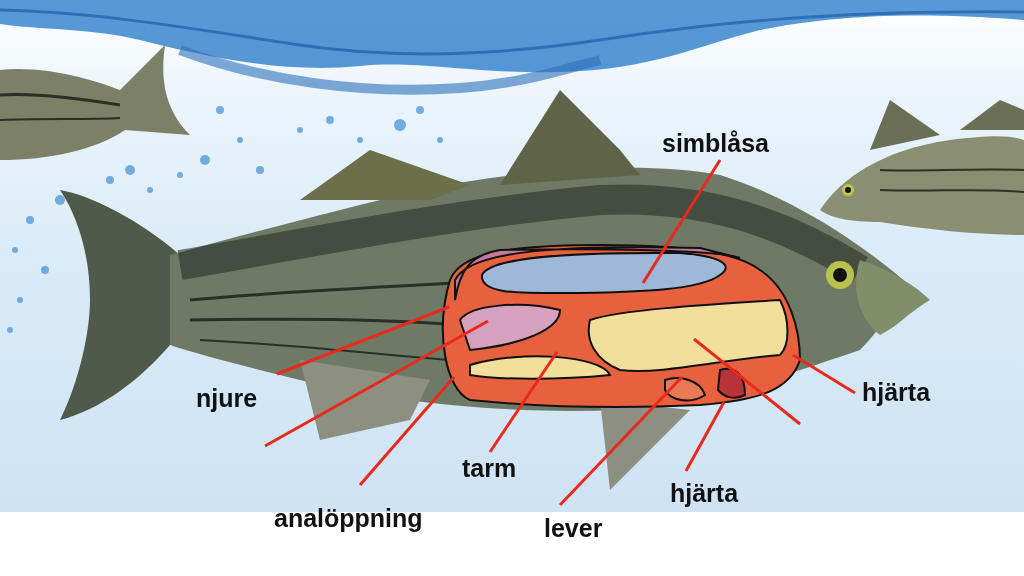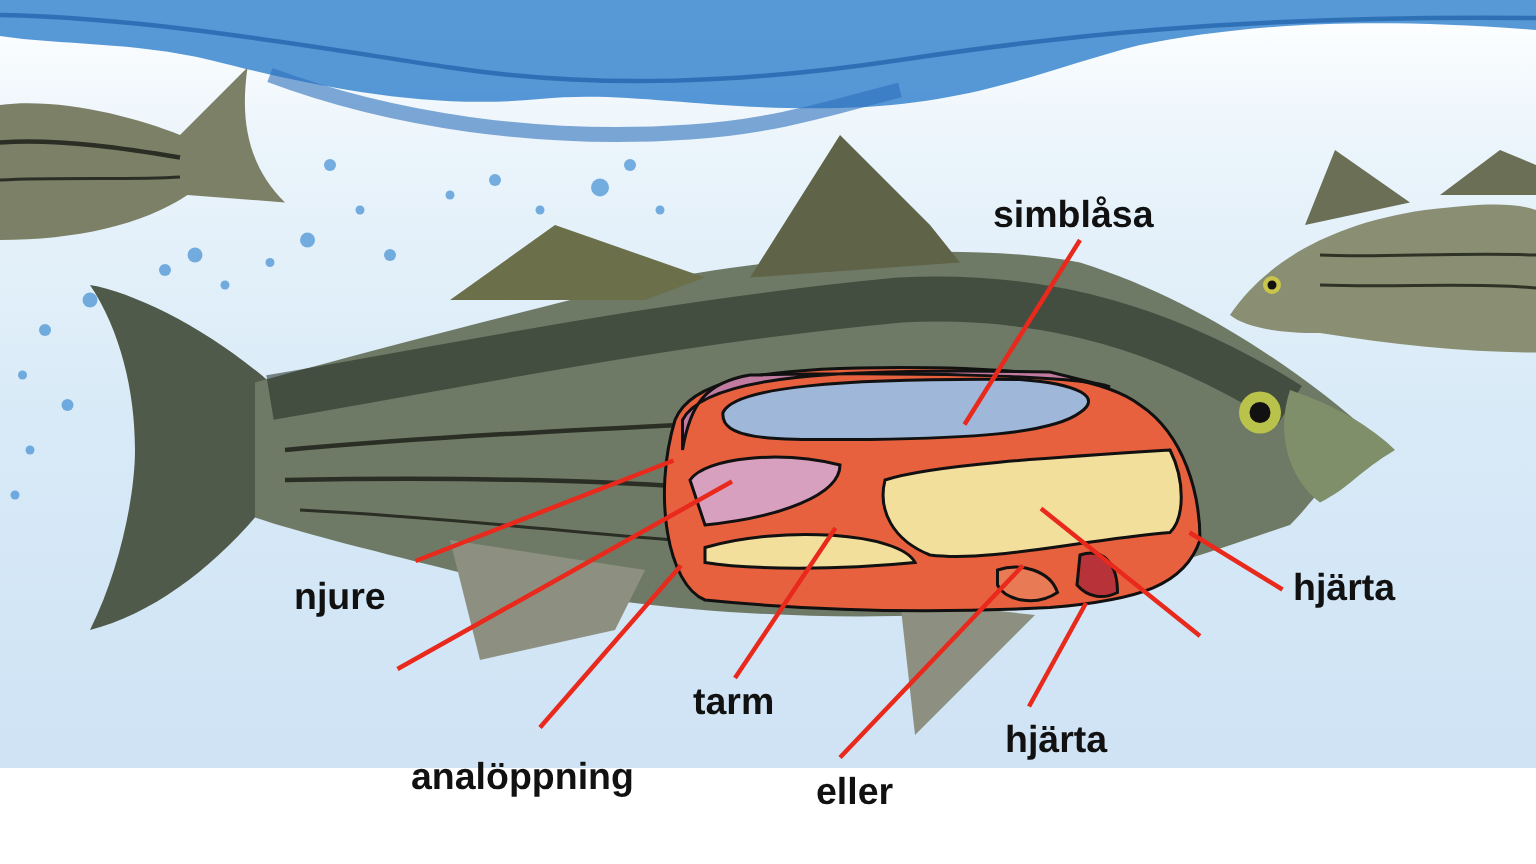--- a/index.html
+++ b/index.html
@@ -98,16 +98,16 @@
       <line x1="686" y1="471" x2="724" y2="402"></line>
       <line x1="800" y1="424" x2="694" y2="339"></line>
       <line x1="855" y1="393" x2="793" y2="355"></line>
     </g>
   </svg>
 
   <div class="label" style="left:662px; top:128px;">simblåsa</div>
   <div class="label" style="left:196px; top:364px;margin-top:19px;">njure</div>
   <div class="label" style="left:274px; top:487px;margin-top:16px;">analöppning</div>
   <div class="label" style="left:462px; top:453px;">tarm</div>
-  <div class="label" style="left:544px; top:513px;">eller</div>
+  <div class="label" style="left:544px; top:513px;">lever</div>
   <div class="label" style="left:655px; top:478px;margin-left:15px;">hjärta</div>
   <div class="label" style="left:862px; top:377px;">hjärta</div>
 </div>
 
 </body></html>

